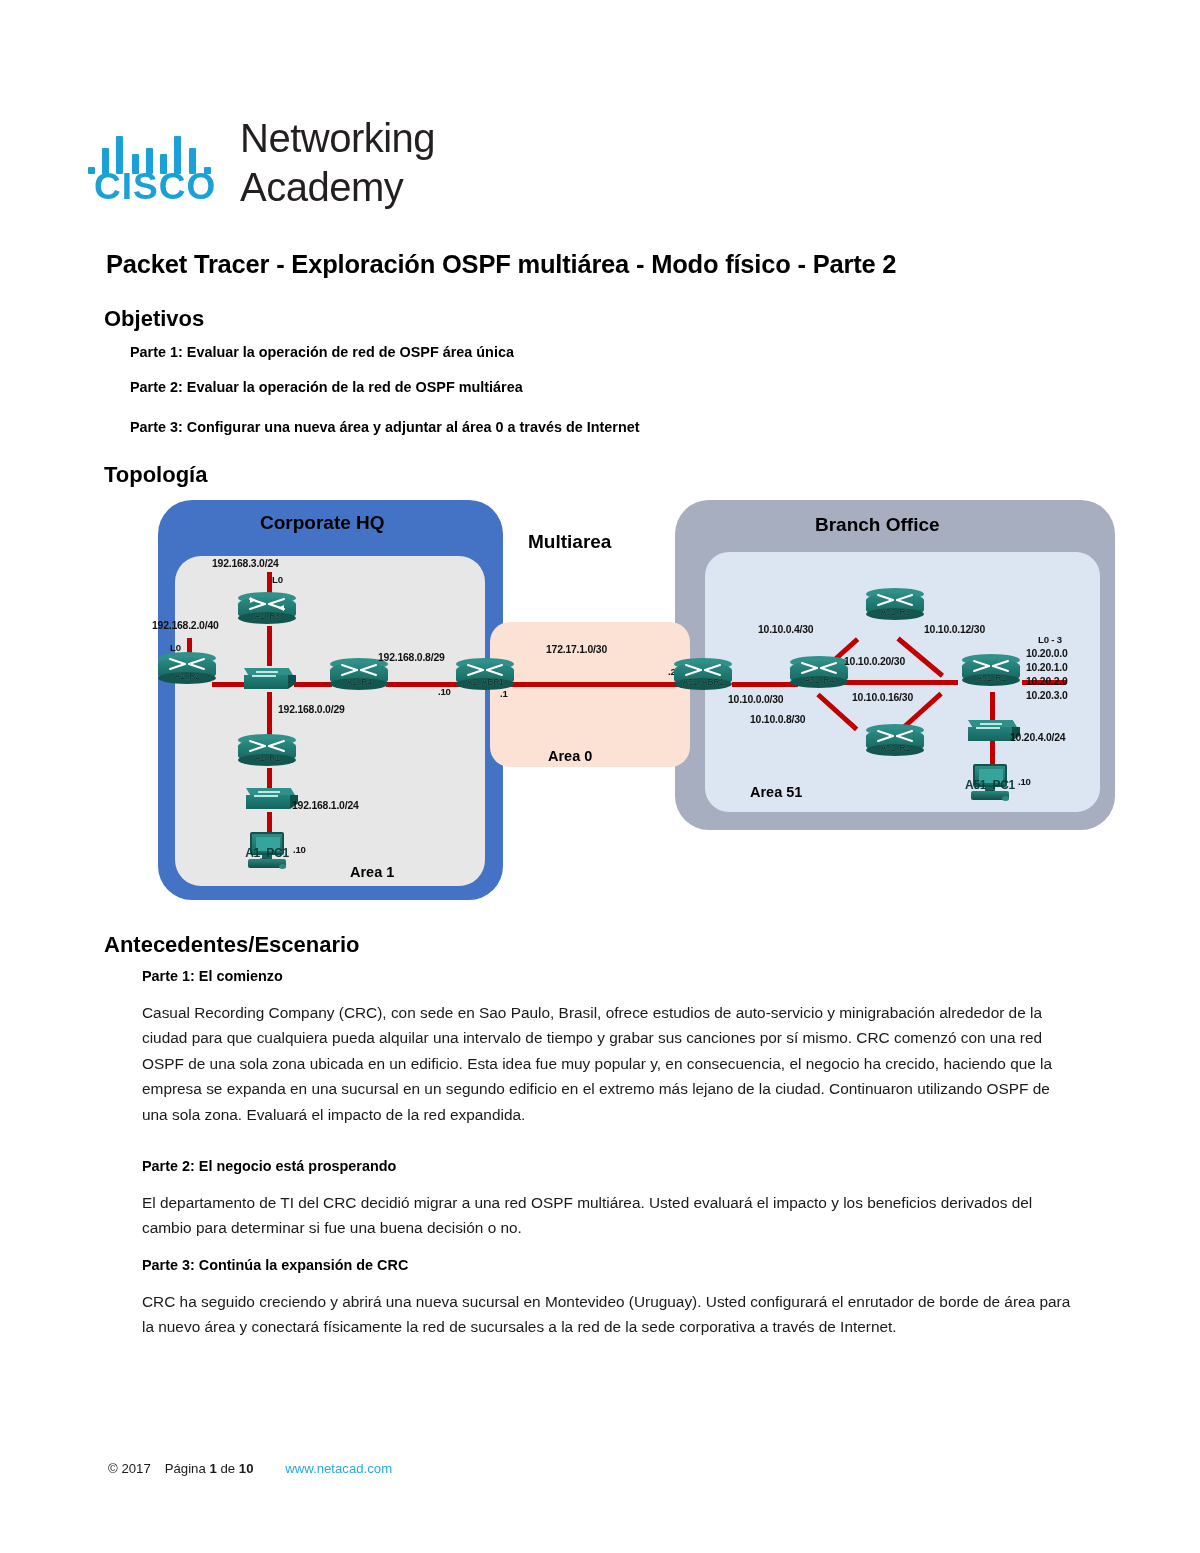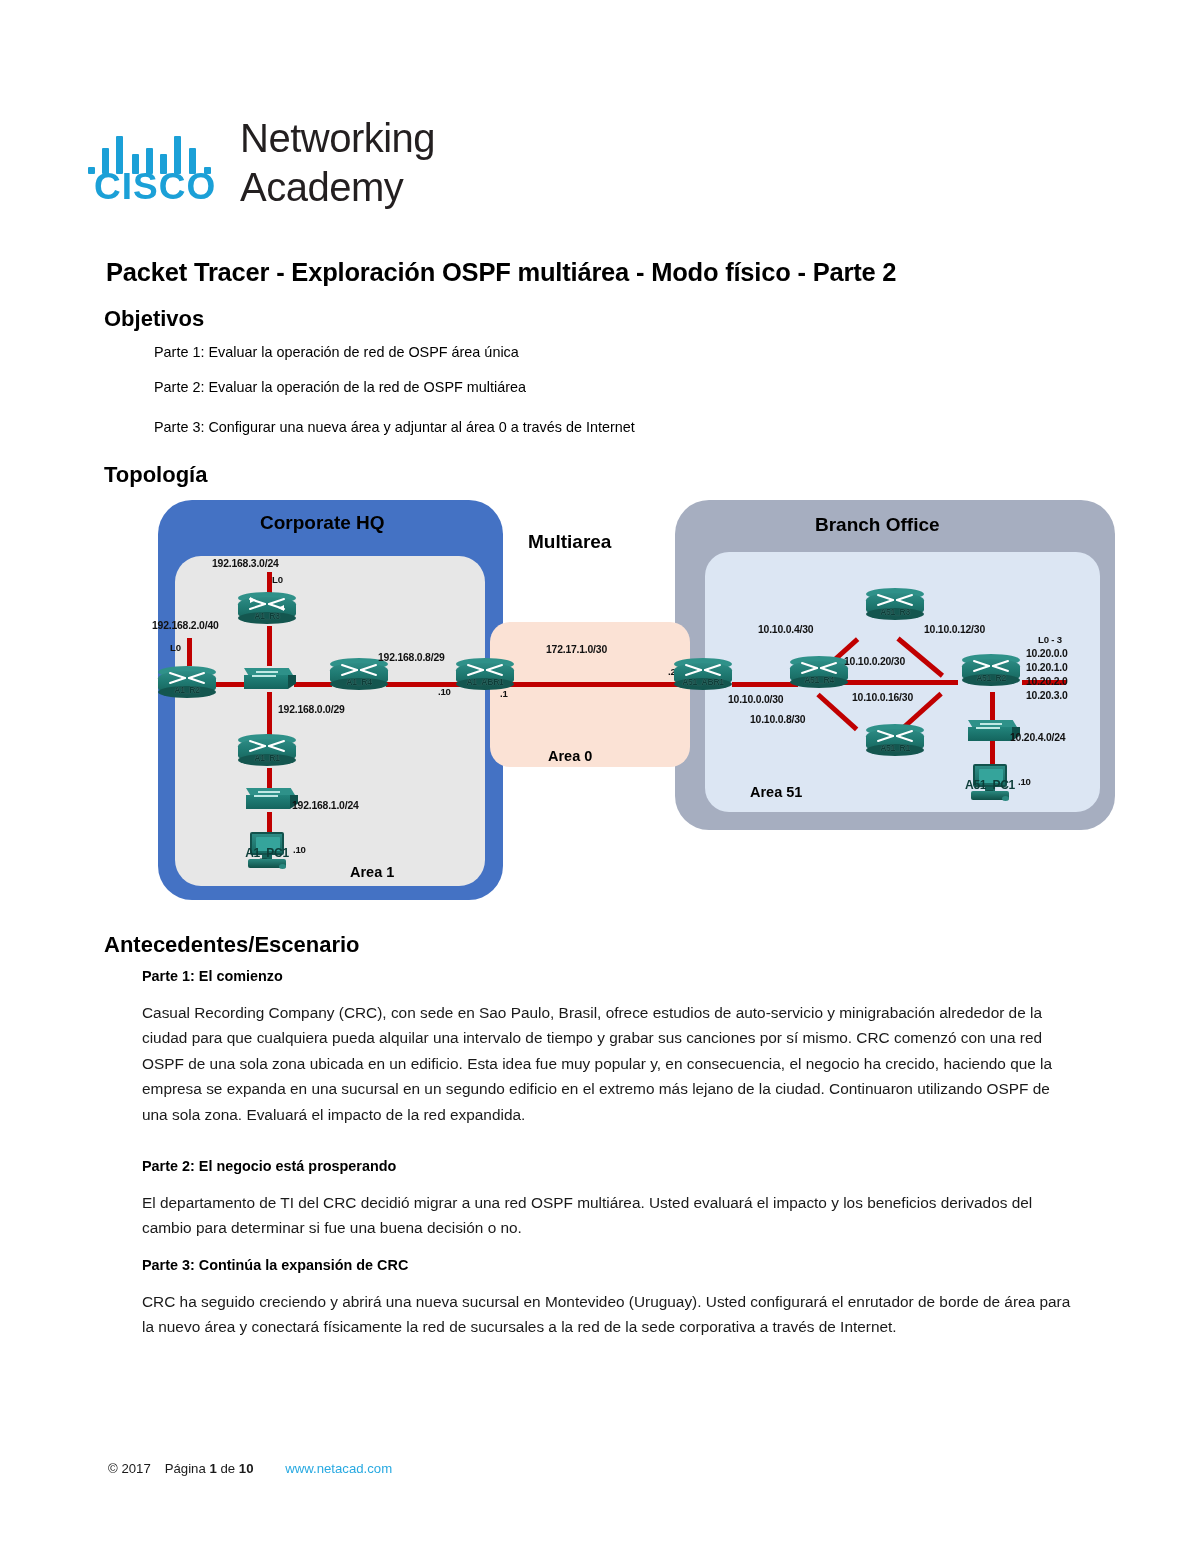--- a/index.html
+++ b/index.html
@@ -19,33 +19,33 @@
   .logo-dot { position:absolute; bottom:0; width:7px; height:7px; background:#1BA0D7; border-radius:50%; }
   .logo-cisco {
     position:absolute; left:6px; top:58px; font-size:37px; font-weight:bold;
     color:#1BA0D7; letter-spacing:1px; font-family:"Liberation Sans", sans-serif;
   }
   .logo-word1 { position:absolute; left:152px; top:8px; font-size:40px; color:#231F20; font-weight:400; letter-spacing:-0.5px; }
   .logo-word2 { position:absolute; left:152px; top:57px; font-size:40px; color:#231F20; font-weight:400; letter-spacing:-0.5px; }
 
   
   h1.doc-title {
-    position:absolute; left:106px; top:258px; margin:0;
+    position:absolute; left:106px; top:250px; margin:0;
     font-size:25.5px; font-weight:bold; letter-spacing:-0.2px; color:#000;
   }
   h2.sec {
     position:absolute; left:104px; margin:0;
     font-size:22px; font-weight:bold; color:#000;
   }
   h2.sec-objetivos { top:306px; }
   h2.sec-topologia { top:462px; }
   h2.sec-antecedentes { top:932px; }
 
   .obj-item {
-    position:absolute; left:154px; font-size:14.4px; font-weight:normal; color:#000;
+    position:absolute; left:130px; font-size:14.4px; font-weight:bold; color:#000;
   }
   .obj-1 { top:344px; }
   .obj-2 { top:379px; }
   .obj-3 { top:419px; }
 
   .part-head {
     position:absolute; left:142px; font-size:14.4px; font-weight:bold; color:#000;
   }
   .part-body {
     position:absolute; left:142px; width:930px;
@@ -257,21 +257,21 @@
             <path d="M36 13 L21 8"></path>
       </g>
           <g fill="#fff">
             <path d="M2 1 l0 6 l6 -3 z"></path>
             <path d="M36 15 l0 -6 l-6 3 z"></path>
           </g>
         </svg>
       <div class="rlabel">A1_R3</div>
     </div>
 
-    <div class="router" style="left:8px; top:170px;">
+    <div class="router" style="left:8px; top:156px;">
       <div class="top"></div>
         <div class="body"></div>
         <div class="bot"></div>
       <svg class="arrows" viewBox="0 0 38 16">
           <g stroke="#fff" stroke-width="2" fill="none" stroke-linecap="round">
         <path d="M2 3 L17 8"></path>
             <path d="M2 13 L17 8"></path>
             <path d="M36 3 L21 8"></path>
             <path d="M36 13 L21 8"></path>
       </g>

